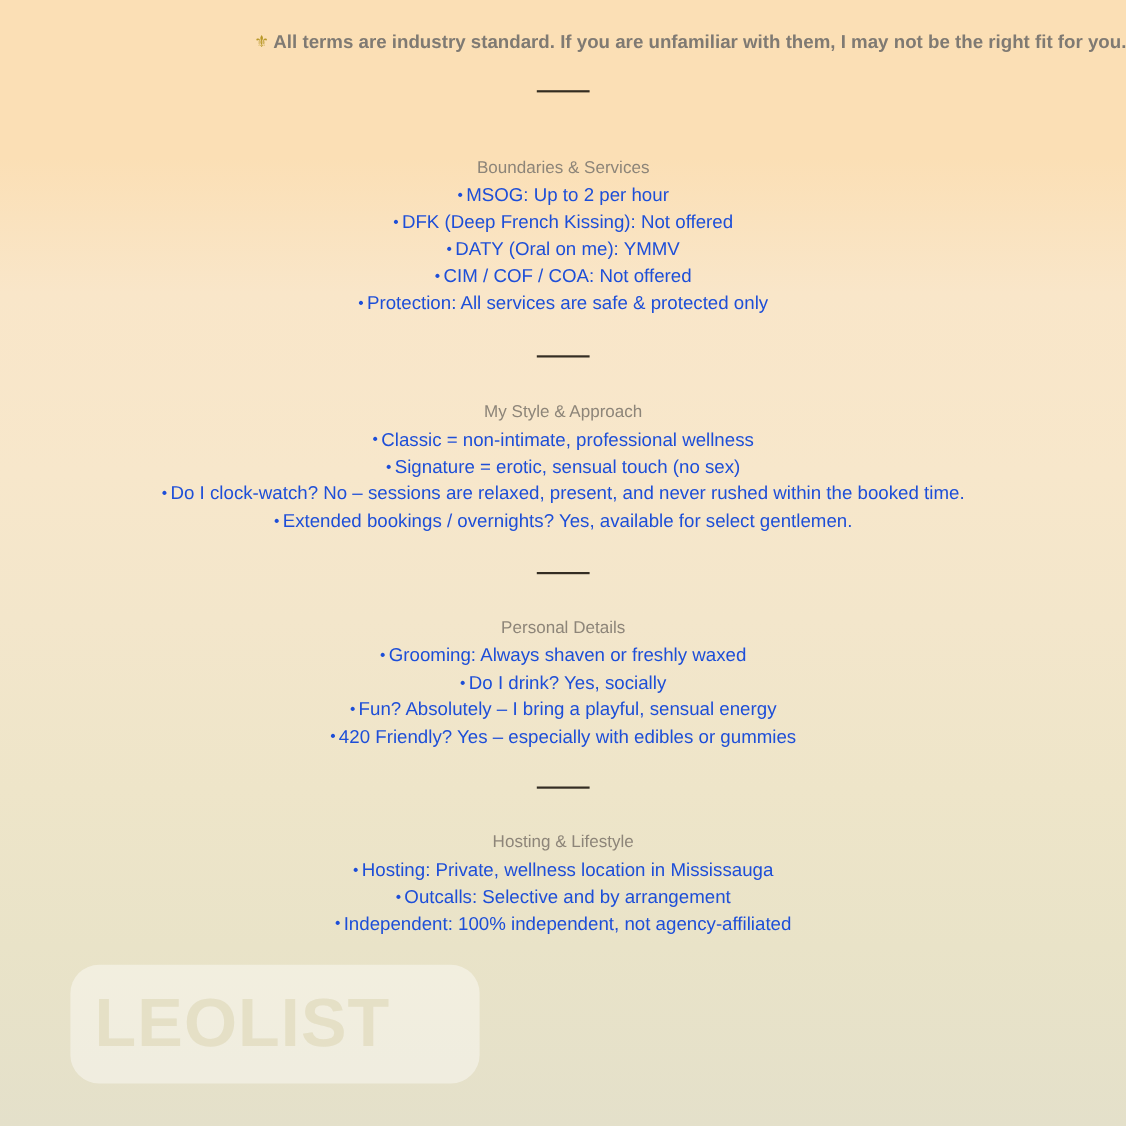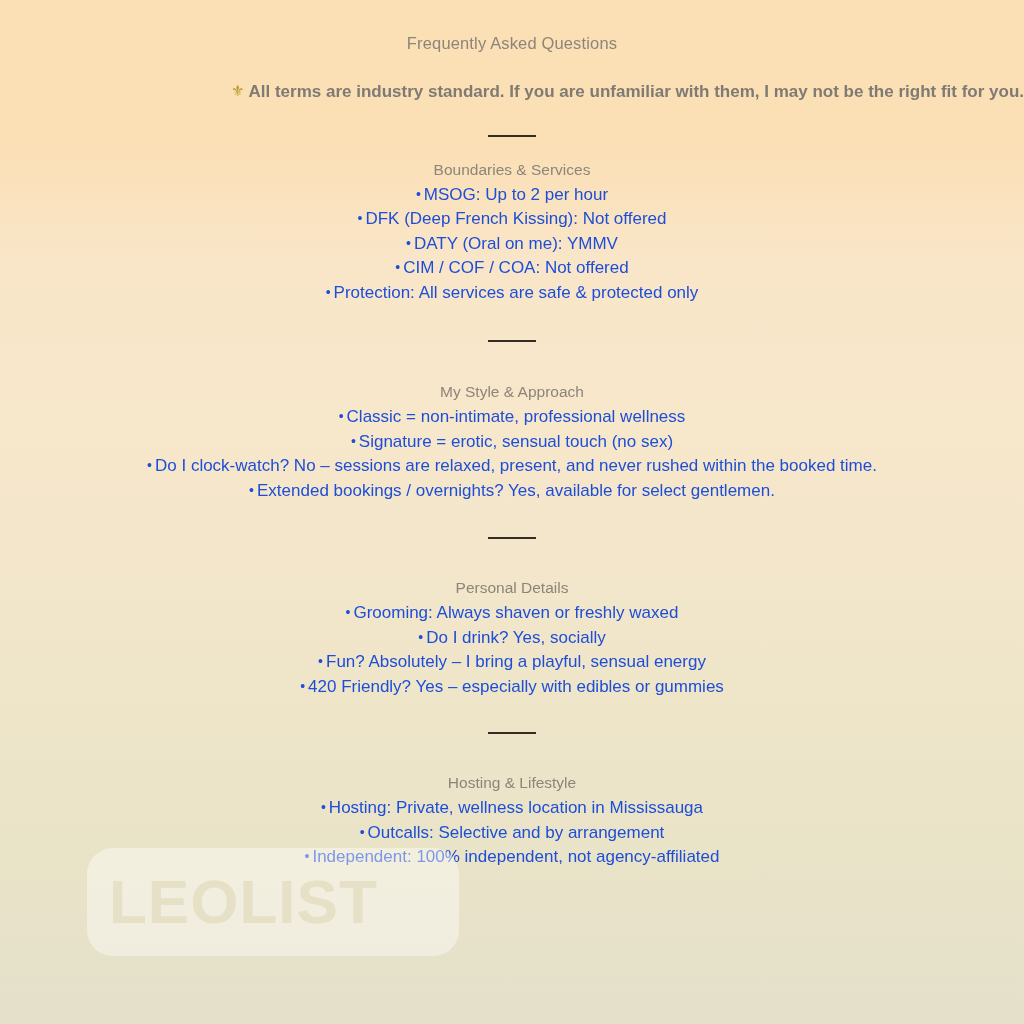--- a/index.html
+++ b/index.html
@@ -88,21 +88,21 @@
   }
   .bullet-line .dot {
     font-size:14px;
     vertical-align:1px;
     margin-right:3px;
   }  
 
   
   .watermark {
     position:absolute;
-    left:87px;
+    left:64px;
     top:848px;
     width:372px;
     height:108px;
     border-radius:26px;
     background:rgba(255,255,255,.42);
     display:flex;
     align-items:center;
     overflow:hidden;
     pointer-events:none;
   }
@@ -115,31 +115,30 @@
     white-space:nowrap;
     line-height:1;
     font-family:"Liberation Sans","DejaVu Sans",sans-serif;
   }
 </style>
 </head>
 <body>
 
 <div id="page">
 
-  <div class="doc-title center">Frequently Asked Questions</div>
 
   <div class="lede-row">
     <span class="lede-icon">⚜</span><span>All terms are industry standard. If you are unfamiliar with them, I may not be the right fit for you.</span>
   </div>
 
   <div class="divider-wrap" style="margin-top:33px;">
     <div class="divider"></div>
   </div>
 
-  <div class="section" style="margin-top:21px;">
+  <div class="section" style="margin-top:57px;">
     <div class="section-title">Boundaries &amp; Services</div>
     <div class="bullet-line"><span class="dot">•</span><span>MSOG: Up to 2 per hour</span></div>
     <div class="bullet-line"><span class="dot">•</span><span>DFK (Deep French Kissing): Not offered</span></div>
     <div class="bullet-line"><span class="dot">•</span><span>DATY (Oral on me): YMMV</span></div>
     <div class="bullet-line"><span class="dot">•</span><span>CIM / COF / COA: Not offered</span></div>
     <div class="bullet-line"><span class="dot">•</span><span>Protection: All services are safe &amp; protected only</span></div>
   </div>
 
   <div class="divider-wrap" style="margin-top:35px;">
     <div class="divider"></div>

